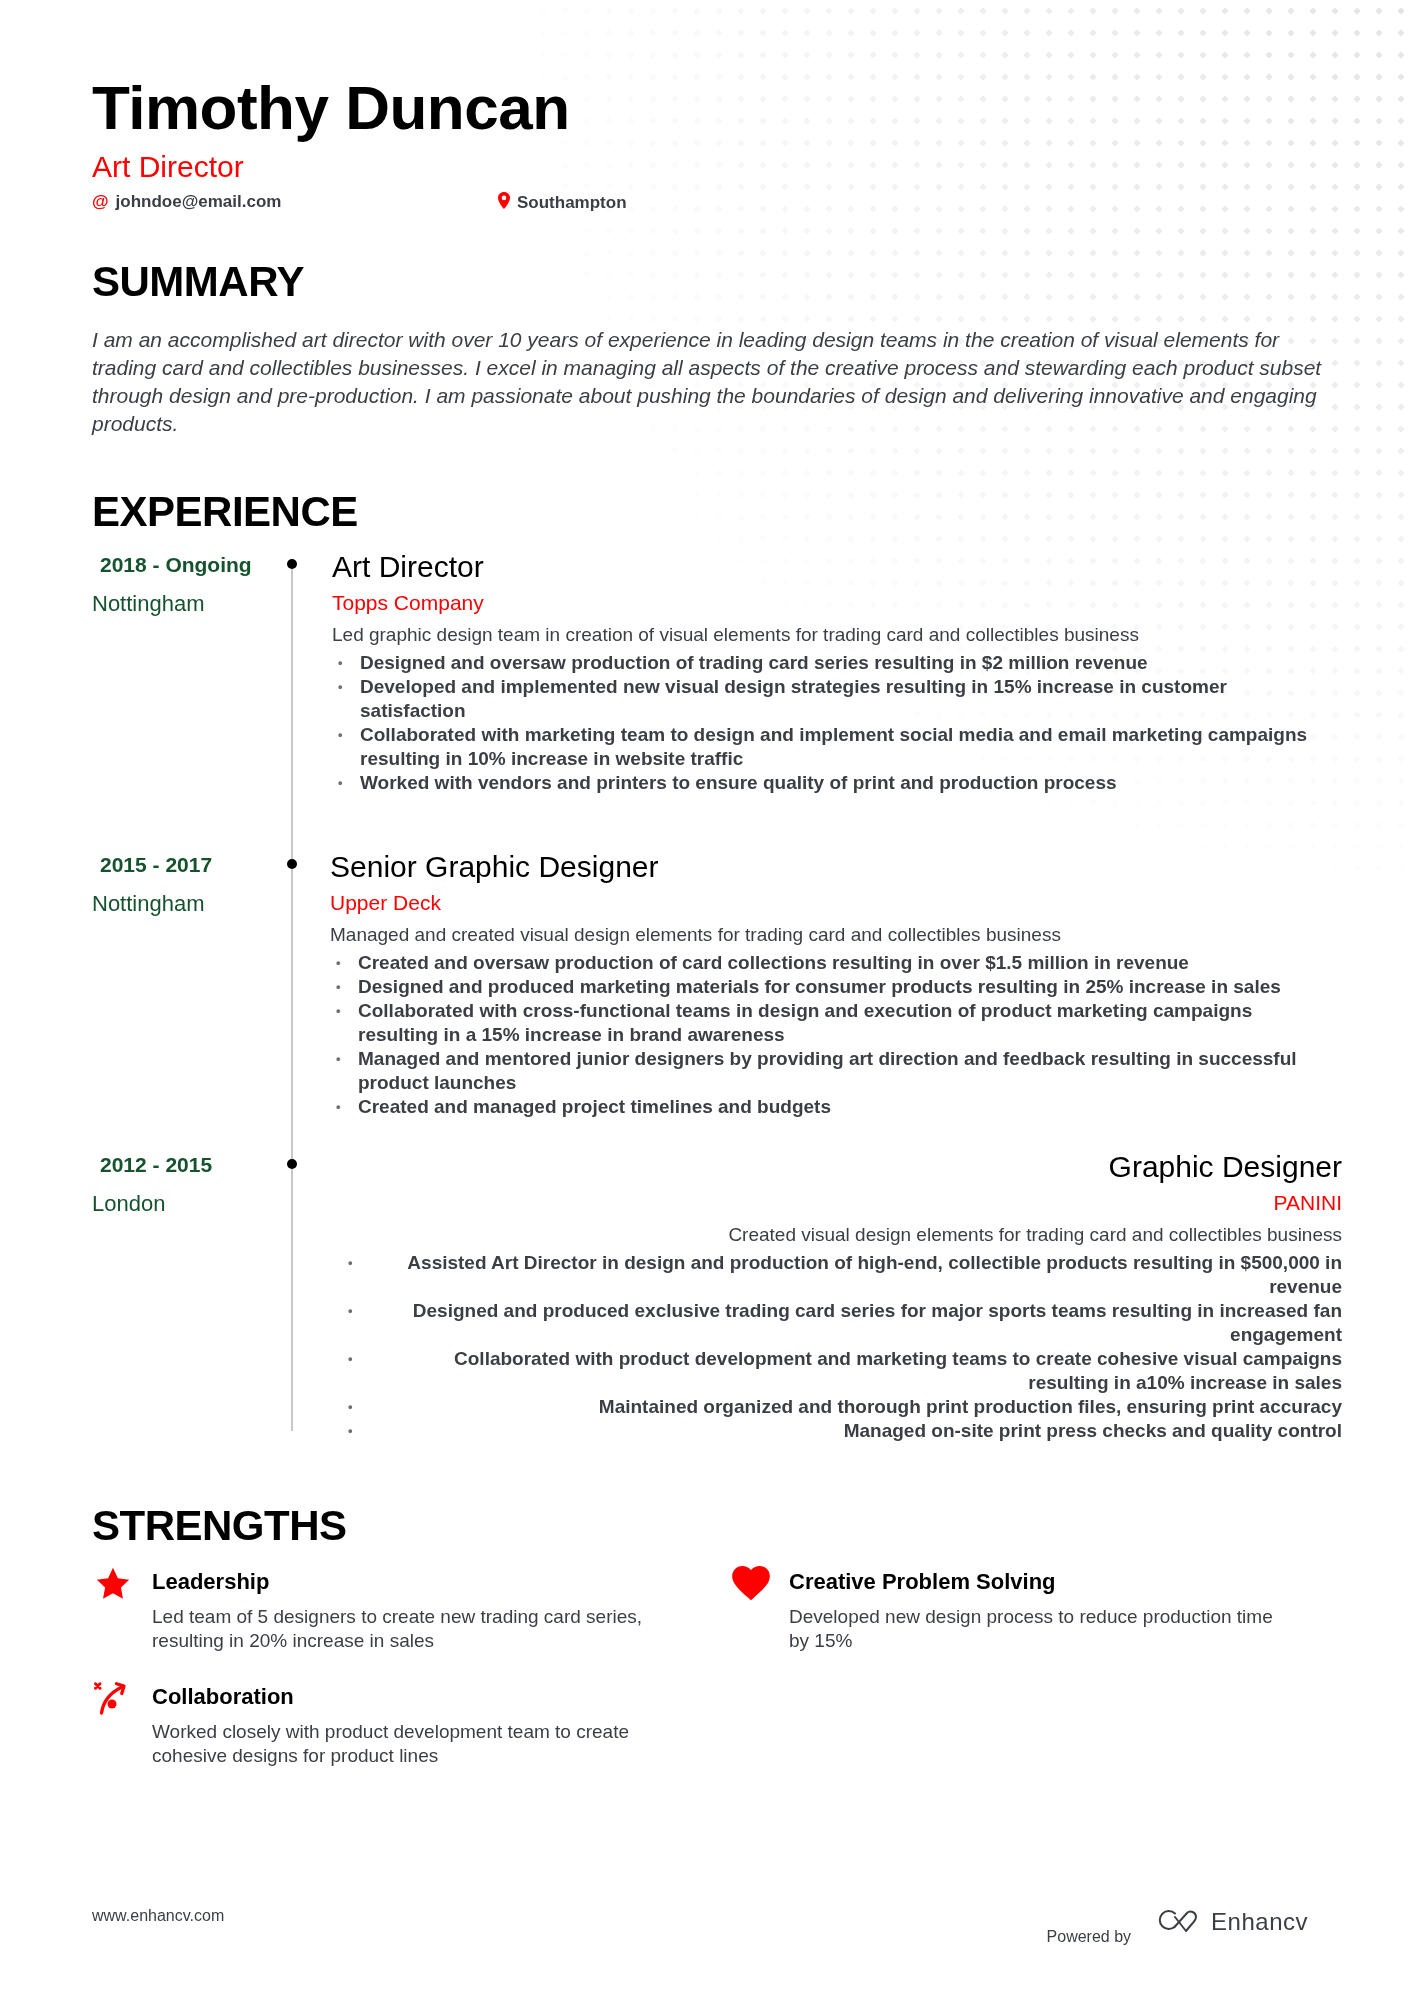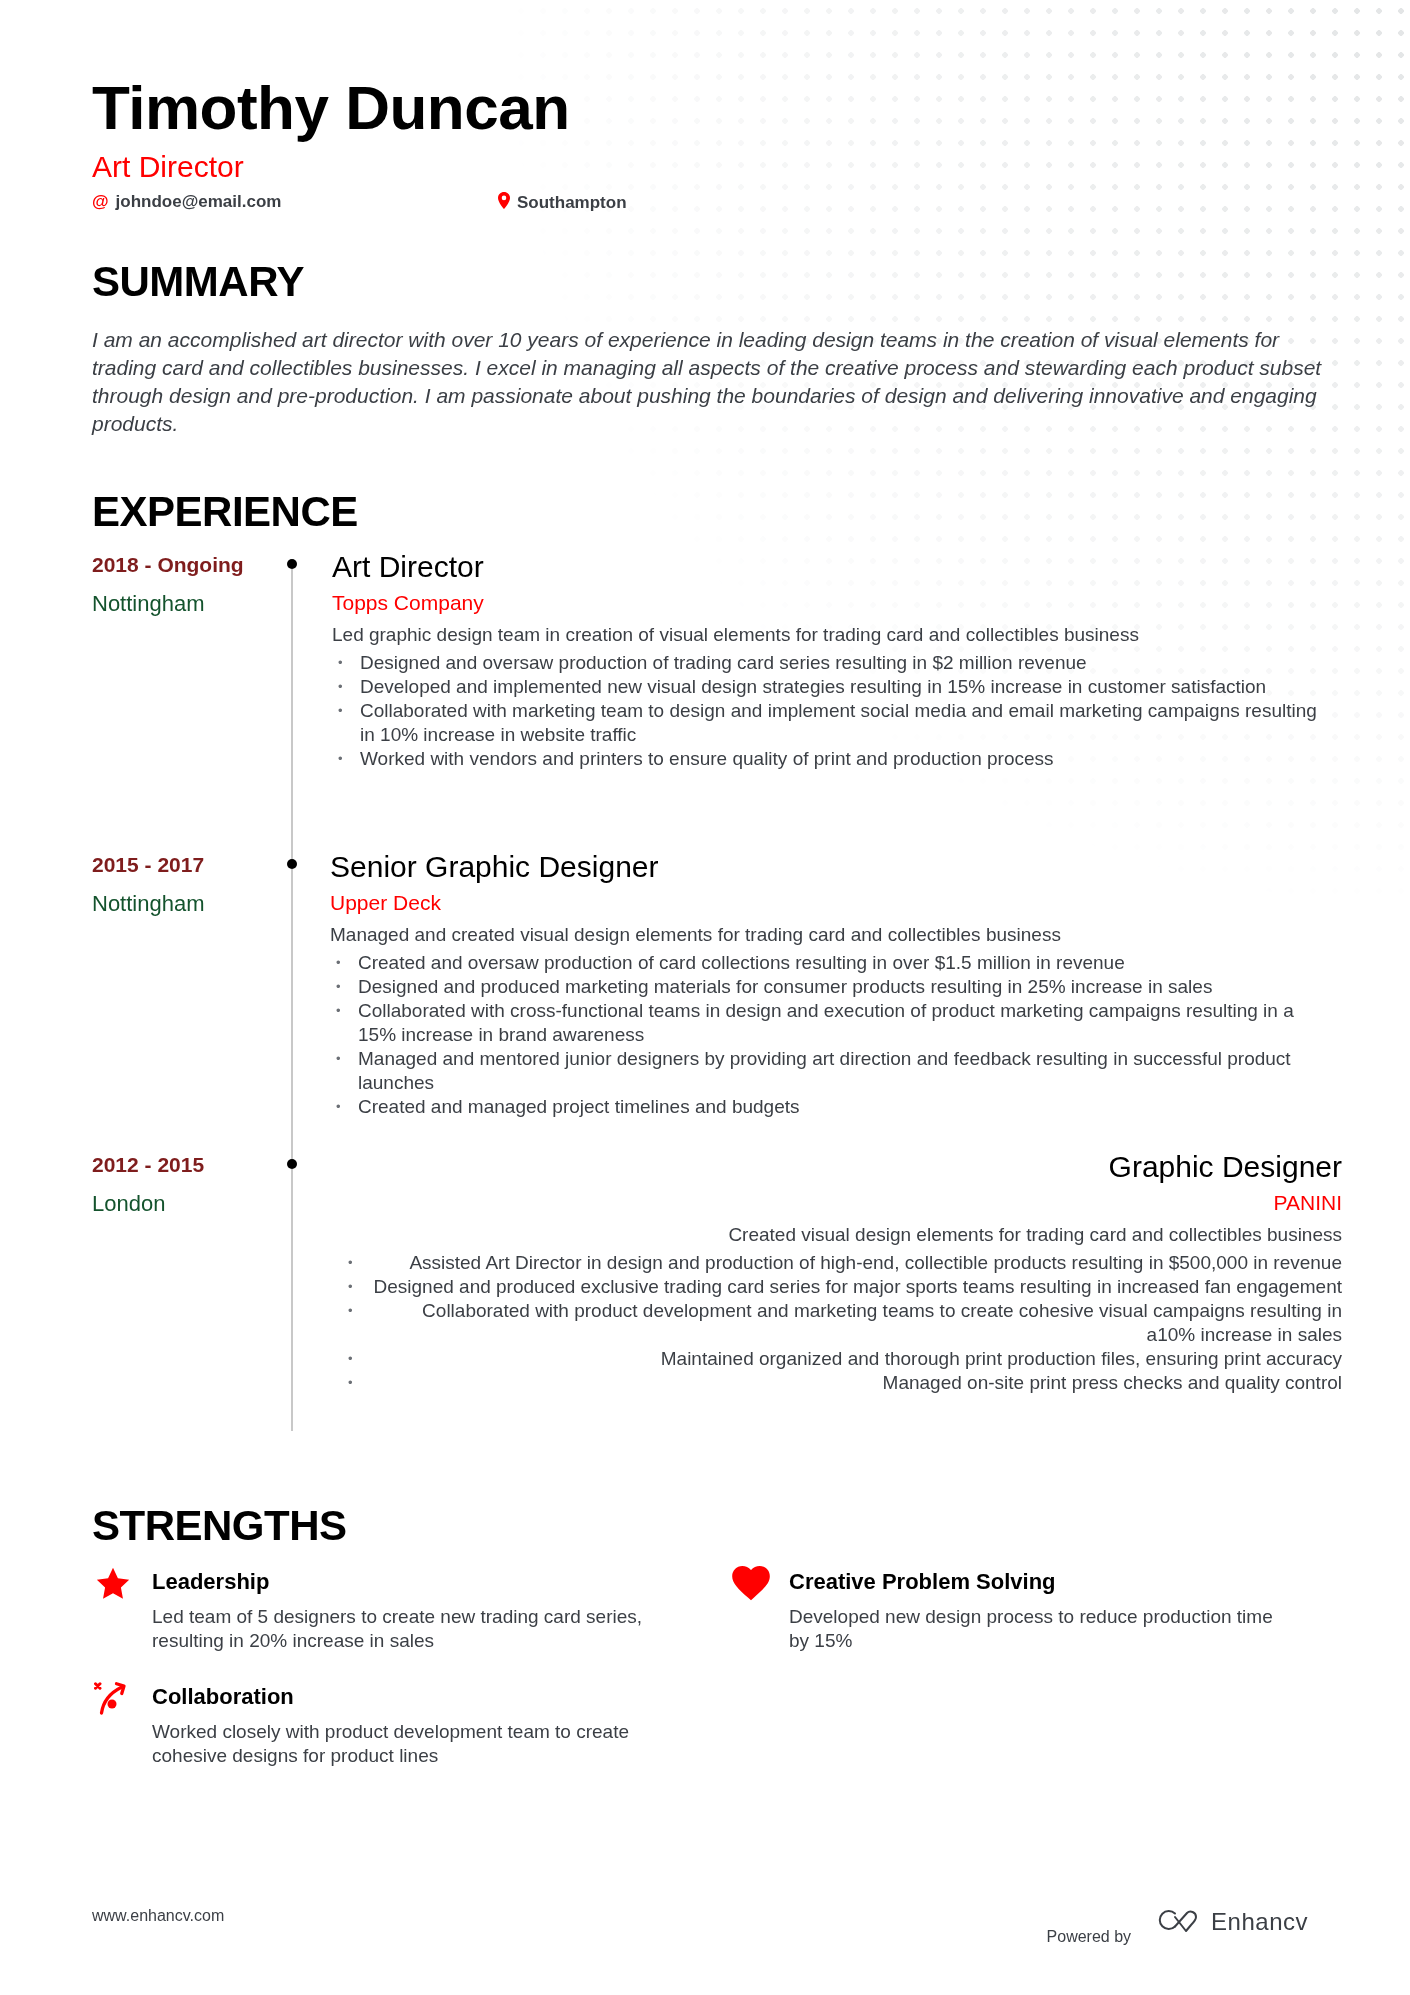--- a/index.html
+++ b/index.html
@@ -19,29 +19,29 @@
   }
   .abs { position: absolute; }
   .name { left: 92px; top: 74px; font-size: 62px; font-weight: 700; color: #000; letter-spacing: -0.5px; line-height: 1.1; }
   .role { left: 92px; top: 150px; font-size: 30px; color: #ff0000; font-weight: 400; }
   .contact { top: 192px; font-size: 17px; font-weight: 700; color: #3b3f45; display: flex; align-items: center; }
   .contact .ic { color: #ff0000; font-size: 17px; margin-right: 7px; font-weight: 700; }
   .h2 { left: 92px; font-size: 42px; font-weight: 700; color: #000; letter-spacing: -0.5px; }
   .summary { left: 92px; top: 326px; width: 1240px; font-size: 21px; line-height: 28px; color: #3b3f45; font-style: italic; }
 
   .job { position: absolute; left: 92px; width: 1250px; }
-  .job .date { position: absolute; left: 0; top: 0; font-size: 21px; font-weight: 700; color: #7f1d1d; }
+  .job .date { position: absolute; left: 8px; top: 0; font-size: 21px; font-weight: 700; color: #14532d; }
   .job .loc { position: absolute; left: 0; top: 38px; font-size: 22px; color: #14532d; }
   .job .dot { position: absolute; left: 195px; top: 6px; width: 10px; height: 10px; border-radius: 50%; background: #000; }
   .job .line { position: absolute; left: 199px; top: 16px; width: 2px; background: #c8c8c8; }
   .job .content { position: absolute; left: 240px; top: 0; width: 1000px; }
   .job .title { font-size: 30px; color: #000; line-height: 36px; margin-top: -4px; }
   .job .company { font-size: 21px; font-weight: 400; color: #ff0000; margin-top: 4px; line-height: 28px; }
   .job .desc { font-size: 19px; color: #3b3f45; margin-top: 6px; line-height: 24px; }
-  .job ul { list-style: none; margin: 4px 0 0 0; padding: 0 0 0 28px; }
+  .job ul { list-style: none; margin: 4px 0 0 0; padding: 0 0 0 28px; font-weight: bold; }
   .job li { position: relative; font-size: 19px; line-height: 24px; color: #3b3f45; }
   .job li::before { content: "\2022"; position: absolute; left: -22px; top: 0; color: #6b6f75; font-size: 13px; }
 
   .strength { position: absolute; width: 560px; }
   .strength .sicon { position: absolute; left: 0; top: 0; width: 40px; height: 40px; }
   .strength .stitle { position: absolute; left: 58px; top: 4px; font-size: 22px; font-weight: 700; color: #000; }
   .strength .sdesc { position: absolute; left: 58px; top: 40px; width: 500px; font-size: 19px; line-height: 24px; color: #3b3f45; }
 
   .footer-left { left: 92px; top: 1907px; font-size: 16px; color: #3b3f45; }
   .footer-right { right: 102px; top: 1898px; display: flex; align-items: center; }

